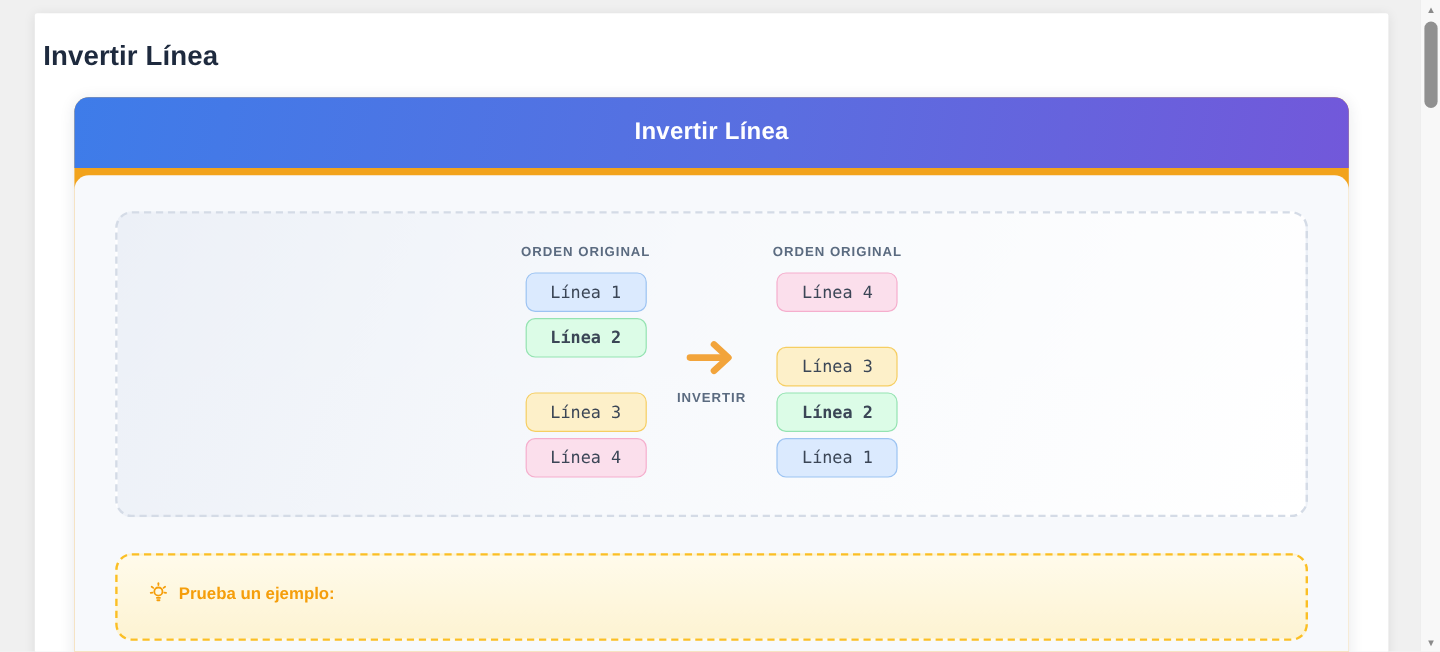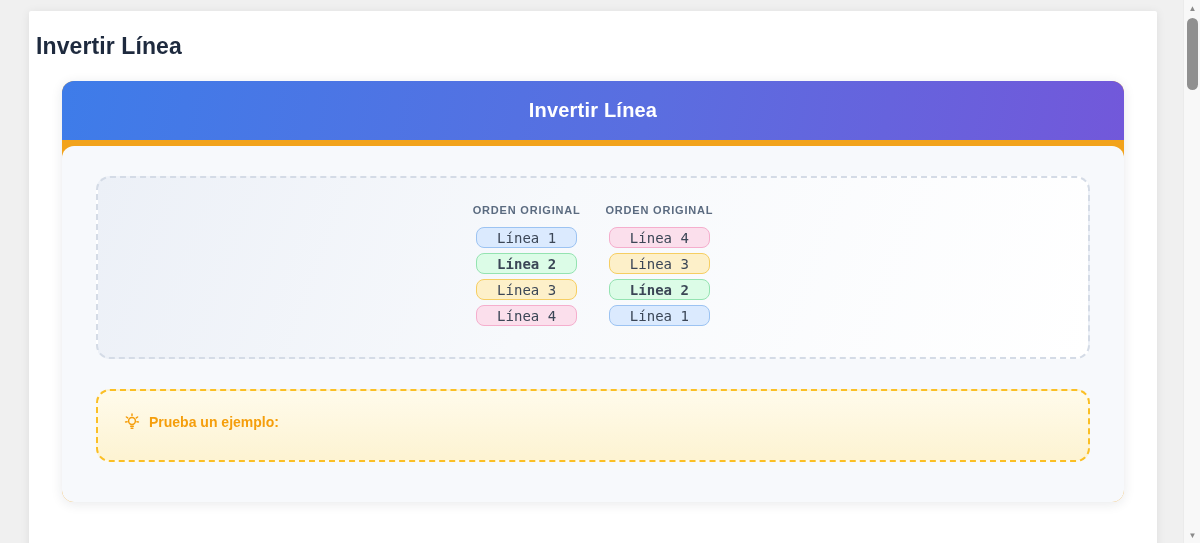--- a/index.html
+++ b/index.html
@@ -77,32 +77,32 @@
   .line-column { display: flex; flex-direction: column; align-items: center; }
   .column-label {
     font-size: 11px;
     font-weight: 700;
     letter-spacing: 0.8px;
     color: #5b6b80;
     margin-bottom: 11px;
   }
   .line-box {
     width: 101px;
-    height: 21px;
+    height: 33px;
     margin-bottom: 5px;
     border-radius: 8px;
     display: flex; align-items: center; justify-content: center;
     font-family: "DejaVu Sans Mono", monospace;
     font-size: 14px;
     color: #3b4656;
     border: 1.5px solid transparent;
   }
   .c-blue   { background: #dbeafe; border-color: #9cc3f2; }
   .c-green  { background: #dcfce7; border-color: #94e3b1; font-weight: bold; }
-  .c-yellow { background: #fdf0c9; border-color: #f6ce62; }
+  .c-yellow { background: #fdf0c9; border-color: #f6ce62; margin-top: 24px; }
   .c-pink   { background: #fbdfec; border-color: #f5aecd; }
 
   .arrow-group {
     width: 52px;
     align-self: center;
     display: flex; flex-direction: column; align-items: center;
     margin-top: 14px;
   }
   .arrow-label {
     margin-top: 8px;
@@ -173,20 +173,29 @@
         <div class="diagram-panel">
 
           <div class="line-column">
             <div class="column-label">ORDEN ORIGINAL</div>
             <div class="line-box c-blue">Línea 1</div>
             <div class="line-box c-green">Línea 2</div>
             <div class="line-box c-yellow">Línea 3</div>
             <div class="line-box c-pink">Línea 4</div>
           </div>
 
+          <div class="arrow-group">
+            <span>
+              <svg width="44" height="30" viewBox="0 0 44 30">
+                <line x1="4" y1="15" x2="34" y2="15" stroke="#f2a43b" stroke-width="5.5" stroke-linecap="round"></line>
+                <polyline points="24,4 36,15 24,26" fill="none" stroke="#f2a43b" stroke-width="5.5" stroke-linecap="round" stroke-linejoin="round"></polyline>
+              </svg>
+            </span>
+            <div class="arrow-label">INVERTIR</div>
+          </div>
 
           <div class="line-column">
             <div class="column-label">ORDEN ORIGINAL</div>
             <div class="line-box c-pink">Línea 4</div>
             <div class="line-box c-yellow">Línea 3</div>
             <div class="line-box c-green">Línea 2</div>
             <div class="line-box c-blue">Línea 1</div>
           </div>
 
         </div>

